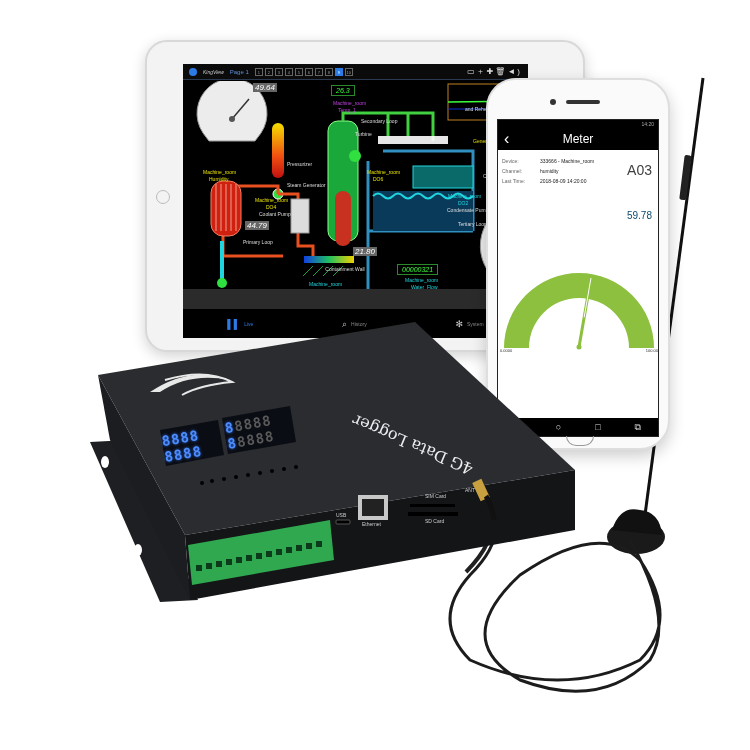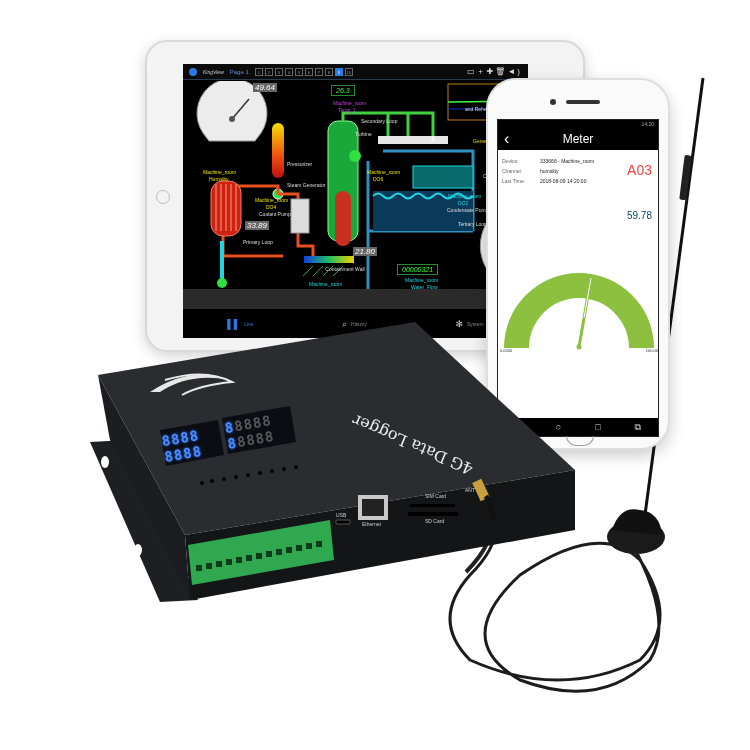--- a/index.html
+++ b/index.html
@@ -35,21 +35,21 @@
 .phone .home{position:absolute;left:78px;bottom:2px;width:28px;height:10px;border:1px solid #999;border-top:none;border-radius:0 0 14px 14px}
 .p-screen{position:absolute;left:9px;top:39px;width:162px;height:318px;background:#fff;border:1px solid #222;overflow:hidden}
 .p-status{height:8px;background:#000;color:#aaa;font-size:5px;text-align:right;padding-right:4px;line-height:8px}
 .p-head{height:22px;background:#000;color:#fff;display:flex;align-items:center;position:relative}
 .p-back{position:absolute;left:6px;top:0;font-size:16px;line-height:22px;color:#fff}
 .p-title{width:100%;text-align:center;font-size:12px}
 .p-info{position:relative;height:118px}
 .p-row{position:absolute;left:4px;font-size:5px;color:#666;display:flex}
 .p-row span:first-child{width:38px}
 .p-row span:last-child{color:#222}
-.p-ch{position:absolute;right:6px;top:12px;font-size:14px;color:#ef4444}
+.p-ch{position:absolute;right:6px;top:12px;font-size:14px;color:#404040}
 .p-val{position:absolute;right:6px;top:60px;font-size:10px;color:#0c4a6e}
 .gauge{position:absolute;left:0;top:148px;width:162px;height:90px}
 .g-min,.g-max{position:absolute;top:80px;font-size:4px;color:#333}
 .p-nav{position:absolute;left:0;bottom:0;width:100%;height:18px;background:#000;display:flex;justify-content:space-around;align-items:center;color:#ddd;font-size:9px}
 .seg{font-family:"DejaVu Sans Mono",monospace;font-size:14px;font-weight:bold;letter-spacing:1px}
 .seg-b{color:#4d8dff;text-shadow:0 0 3px #2e6ee8}
 .seg-g{color:#5a5a5a}
 .brand{position:absolute;left:348px;top:435px;transform:rotate(-157deg);color:#eee;font-family:"DejaVu Serif",serif;font-size:16px}
 .port-lbl{position:absolute;font-size:5px;color:#ccc;white-space:nowrap}
 </style>
@@ -150,21 +150,21 @@
         <span class="lcdg" style="left:148px;top:4px">26.3</span>
         <span class="lbl m" style="left:150px;top:19px">Machine_room</span>
         <span class="lbl m" style="left:155px;top:26px">Temp_1</span>
         <span class="lbl w" style="left:104px;top:80px">Pressurizer</span>
         <span class="lbl w" style="left:104px;top:101px">Steam Generator</span>
         <span class="lbl y" style="left:20px;top:88px">Machine_room</span>
         <span class="lbl y" style="left:26px;top:95px">Humidity</span>
         <span class="lbl y" style="left:72px;top:116px">Machine_room</span>
         <span class="lbl y" style="left:83px;top:123px">DO4</span>
         <span class="lbl w" style="left:76px;top:130px">Coolant Pump</span>
-        <span class="lcd" style="left:62px;top:140px">33.89</span>
+        <span class="lcd" style="left:62px;top:140px">44.79</span>
         <span class="lbl w" style="left:60px;top:158px">Primary Loop</span>
         <span class="lbl w" style="left:178px;top:37px">Secondary Loop</span>
         <span class="lbl w" style="left:172px;top:50px">Turbine</span>
         <span class="lbl w" style="left:282px;top:25px">and Reheater</span>
         <span class="lbl y" style="left:290px;top:57px">Generator</span>
         <span class="lbl y" style="left:184px;top:88px">Machine_room</span>
         <span class="lbl y" style="left:190px;top:95px">DO6</span>
         <span class="lbl w" style="left:300px;top:92px">Circulating Pump</span>
         <span class="lbl c" style="left:265px;top:112px">Machine_room</span>
         <span class="lbl c" style="left:275px;top:119px">DO2</span>

